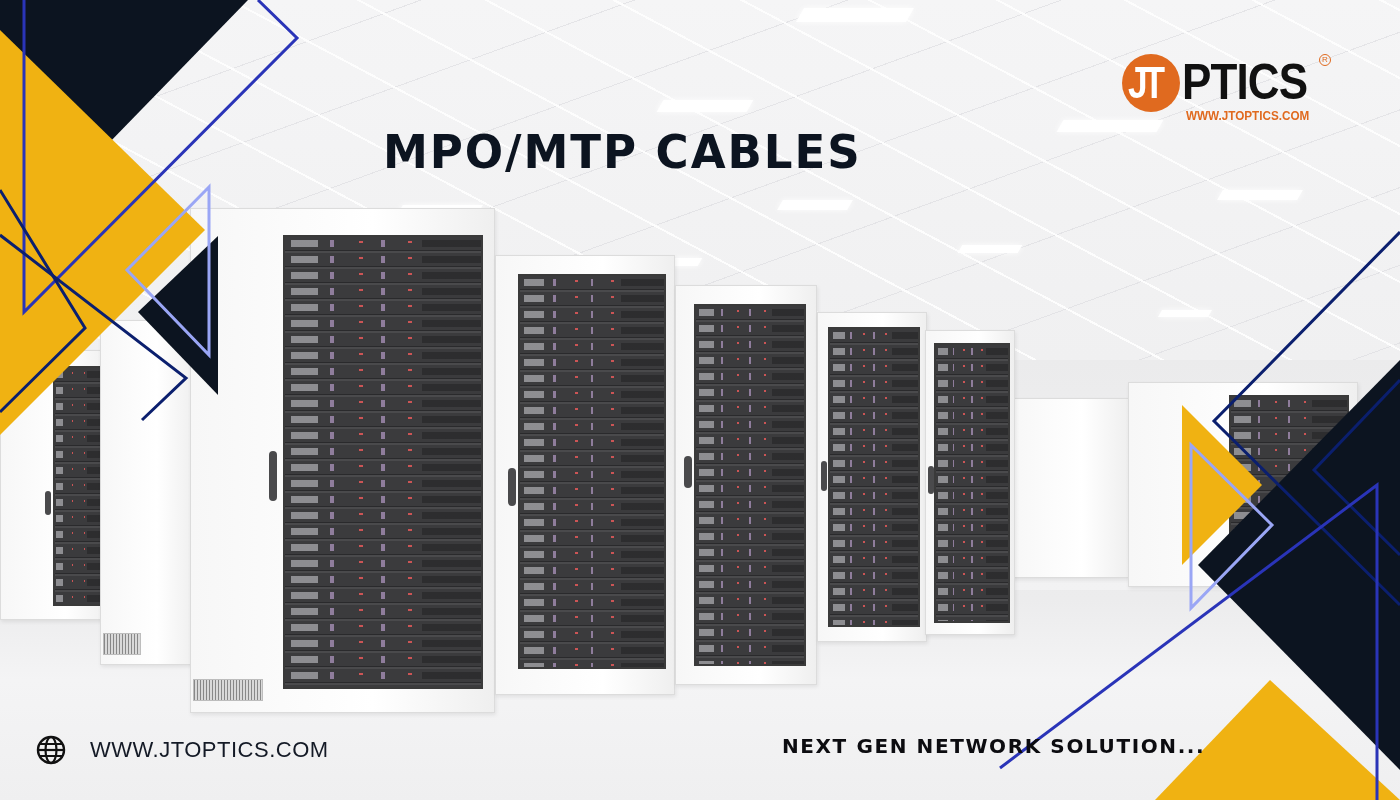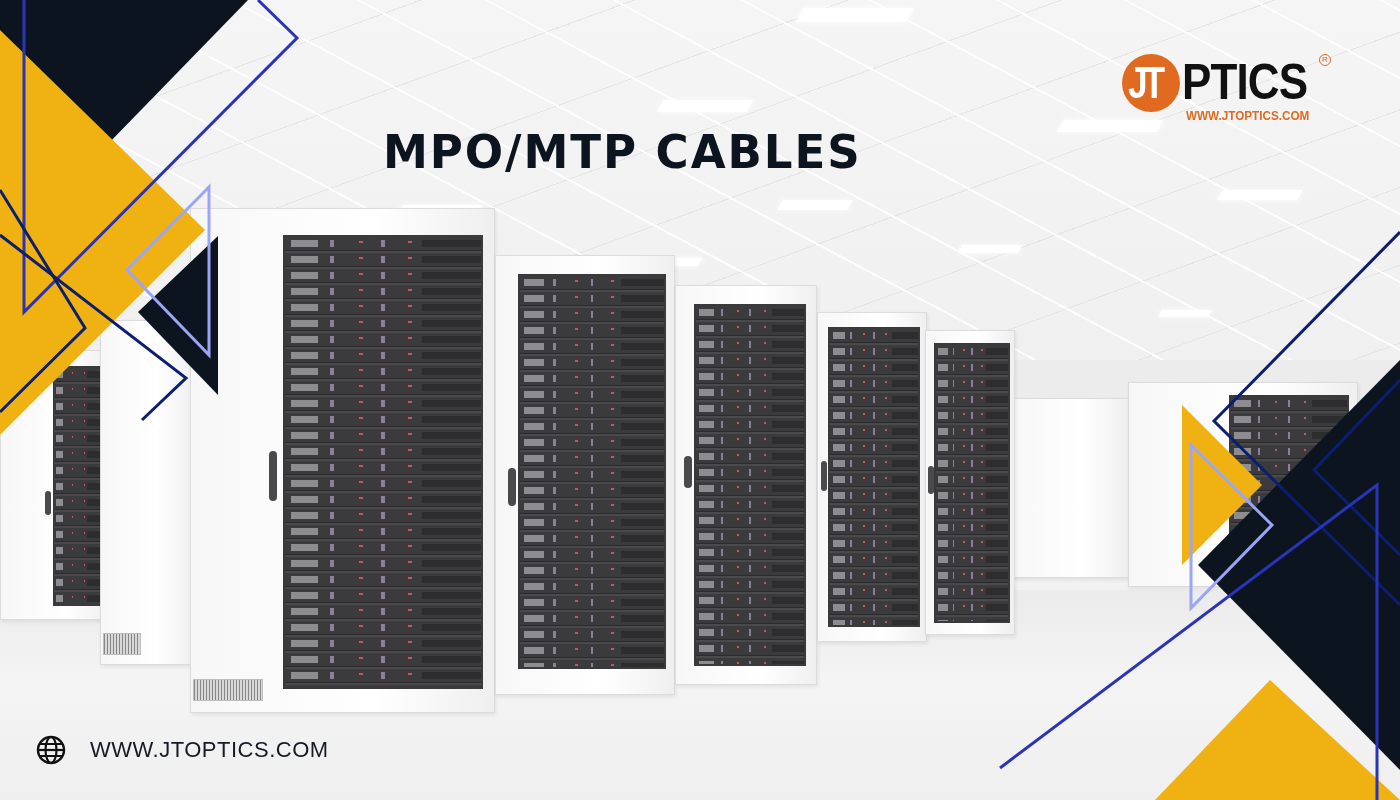--- a/index.html
+++ b/index.html
@@ -198,13 +198,14 @@
     <svg class="globe" viewBox="0 0 30 30">
       <circle cx="15" cy="15" r="13" fill="none" stroke="#111" stroke-width="2.4"></circle>
       <ellipse cx="15" cy="15" rx="5.5" ry="13" fill="none" stroke="#111" stroke-width="2.2"></ellipse>
       <line x1="2" y1="15" x2="28" y2="15" stroke="#111" stroke-width="2.2"></line>
       <line x1="4" y1="9" x2="26" y2="9" stroke="#111" stroke-width="2"></line>
       <line x1="4" y1="21" x2="26" y2="21" stroke="#111" stroke-width="2"></line>
     </svg>
     <span class="footer-url-text">WWW.JTOPTICS.COM</span>
   </div>
 
+  <div class="tagline">NEXT GEN NETWORK SOLUTION...</div>
 </div>
 
 </body></html>

